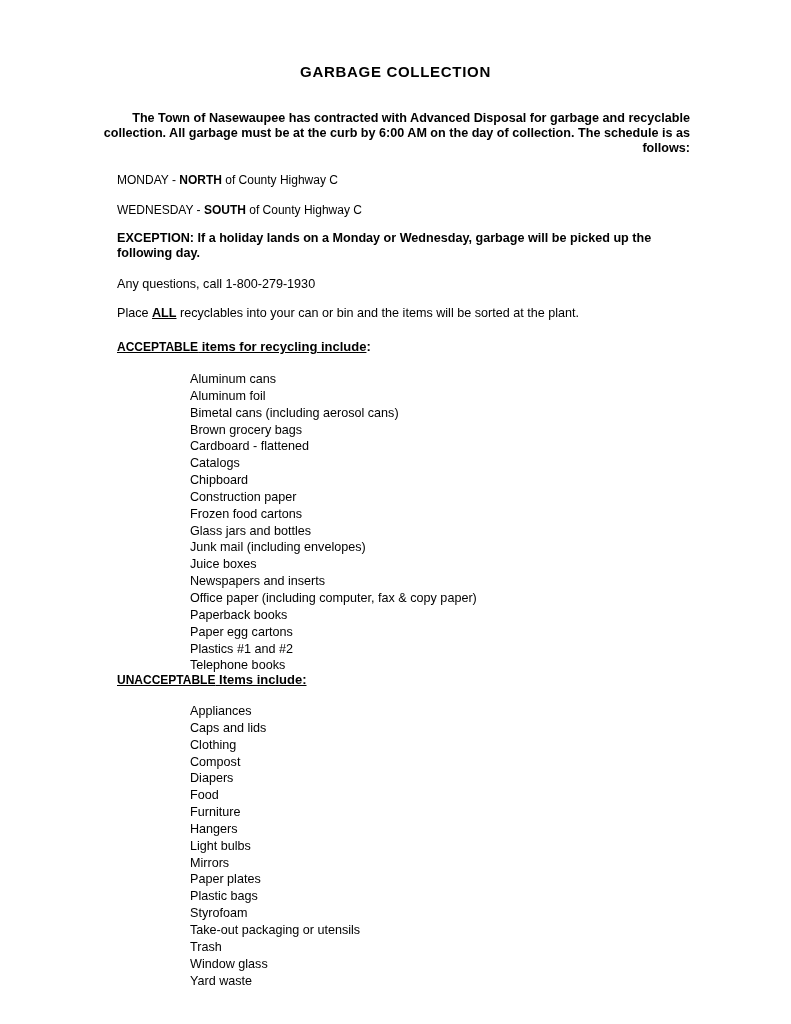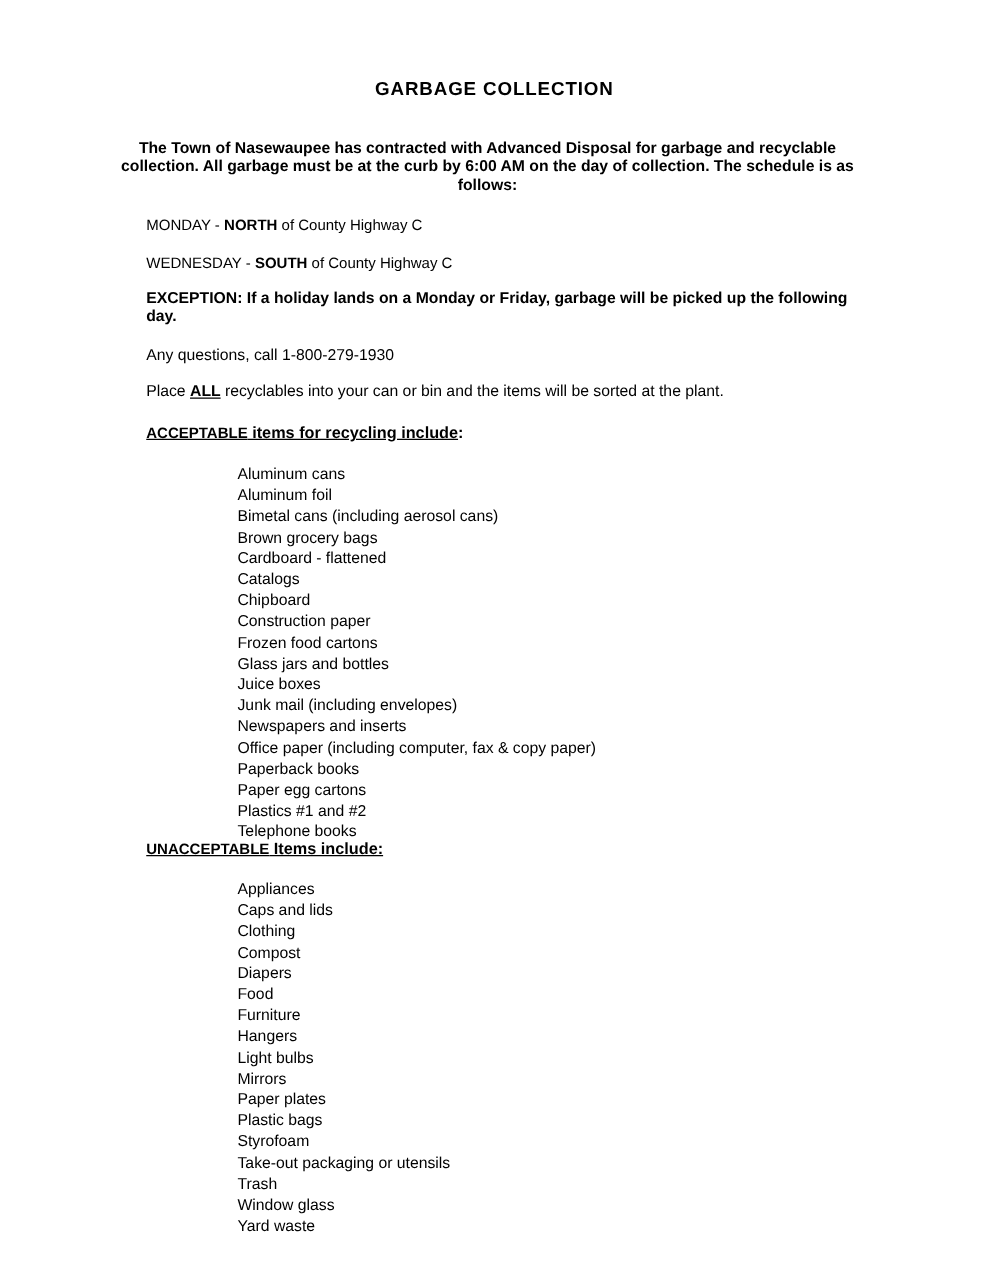--- a/index.html
+++ b/index.html
@@ -39,21 +39,21 @@
 
   
   .intro {
     position: absolute;
     left: 90px;
     top: 111px;
     width: 600px;
     font-size: 12.6px;
     font-weight: bold;
     line-height: 15.2px;
-    text-align: center;
+    text-align: right;
   }
 
   
   .sched {
     position: absolute;
     left: 117px;
     font-size: 12px;
     line-height: 15.2px;
   }
   .sched-mon { top: 173px; }
@@ -132,41 +132,41 @@
 <div class="page">
 
   <div class="doc-title">GARBAGE COLLECTION</div>
 
   <div class="intro">The Town of Nasewaupee has contracted with Advanced Disposal for garbage and recyclable collection.  All garbage must be at the curb by 6:00 AM on the day of collection.  The schedule is as follows:</div>
 
   <div class="sched sched-mon"><span>MONDAY - </span><b>NORTH</b><span> of County Highway C</span></div>
 
   <div class="sched sched-wed"><span>WEDNESDAY - </span><b>SOUTH</b><span> of County Highway C</span></div>
 
-  <div class="exception">EXCEPTION:  If a holiday lands on a Monday or Friday, garbage will be picked up the following day.</div>
+  <div class="exception">EXCEPTION:  If a holiday lands on a Monday or Wednesday, garbage will be picked up the following day.</div>
 
   <div class="note note-questions">Any questions, call 1-800-279-1930</div>
 
   <div class="note note-place"><span>Place </span><span class="emph">ALL</span><span> recyclables into your can or bin and the items will be sorted at the plant.</span></div>
 
   <div class="section-head head-acceptable"><span class="big">ACCEPTABLE</span><span class="small"> items for recycling include</span><span class="plain">:</span></div>
 
   <ul class="item-list list-acceptable">
       <li>Aluminum cans</li>
       <li>Aluminum foil</li>
       <li>Bimetal cans (including aerosol cans)</li>
       <li>Brown grocery bags</li>
       <li>Cardboard - flattened</li>
       <li>Catalogs</li>
       <li>Chipboard</li>
       <li>Construction paper</li>
       <li>Frozen food cartons</li>
       <li>Glass jars and bottles</li>
+      <li>Junk mail (including envelopes)</li>
       <li>Juice boxes</li>
-      <li>Junk mail (including envelopes)</li>
       <li>Newspapers and inserts</li>
       <li>Office paper (including computer, fax &amp; copy paper)</li>
       <li>Paperback books</li>
       <li>Paper egg cartons</li>
       <li>Plastics #1 and #2</li>
       <li>Telephone books</li>
     </ul>
 
   <div class="section-head head-unacceptable"><span class="big">UNACCEPTABLE</span><span class="small"> Items include:</span><span class="plain"></span></div>
 

